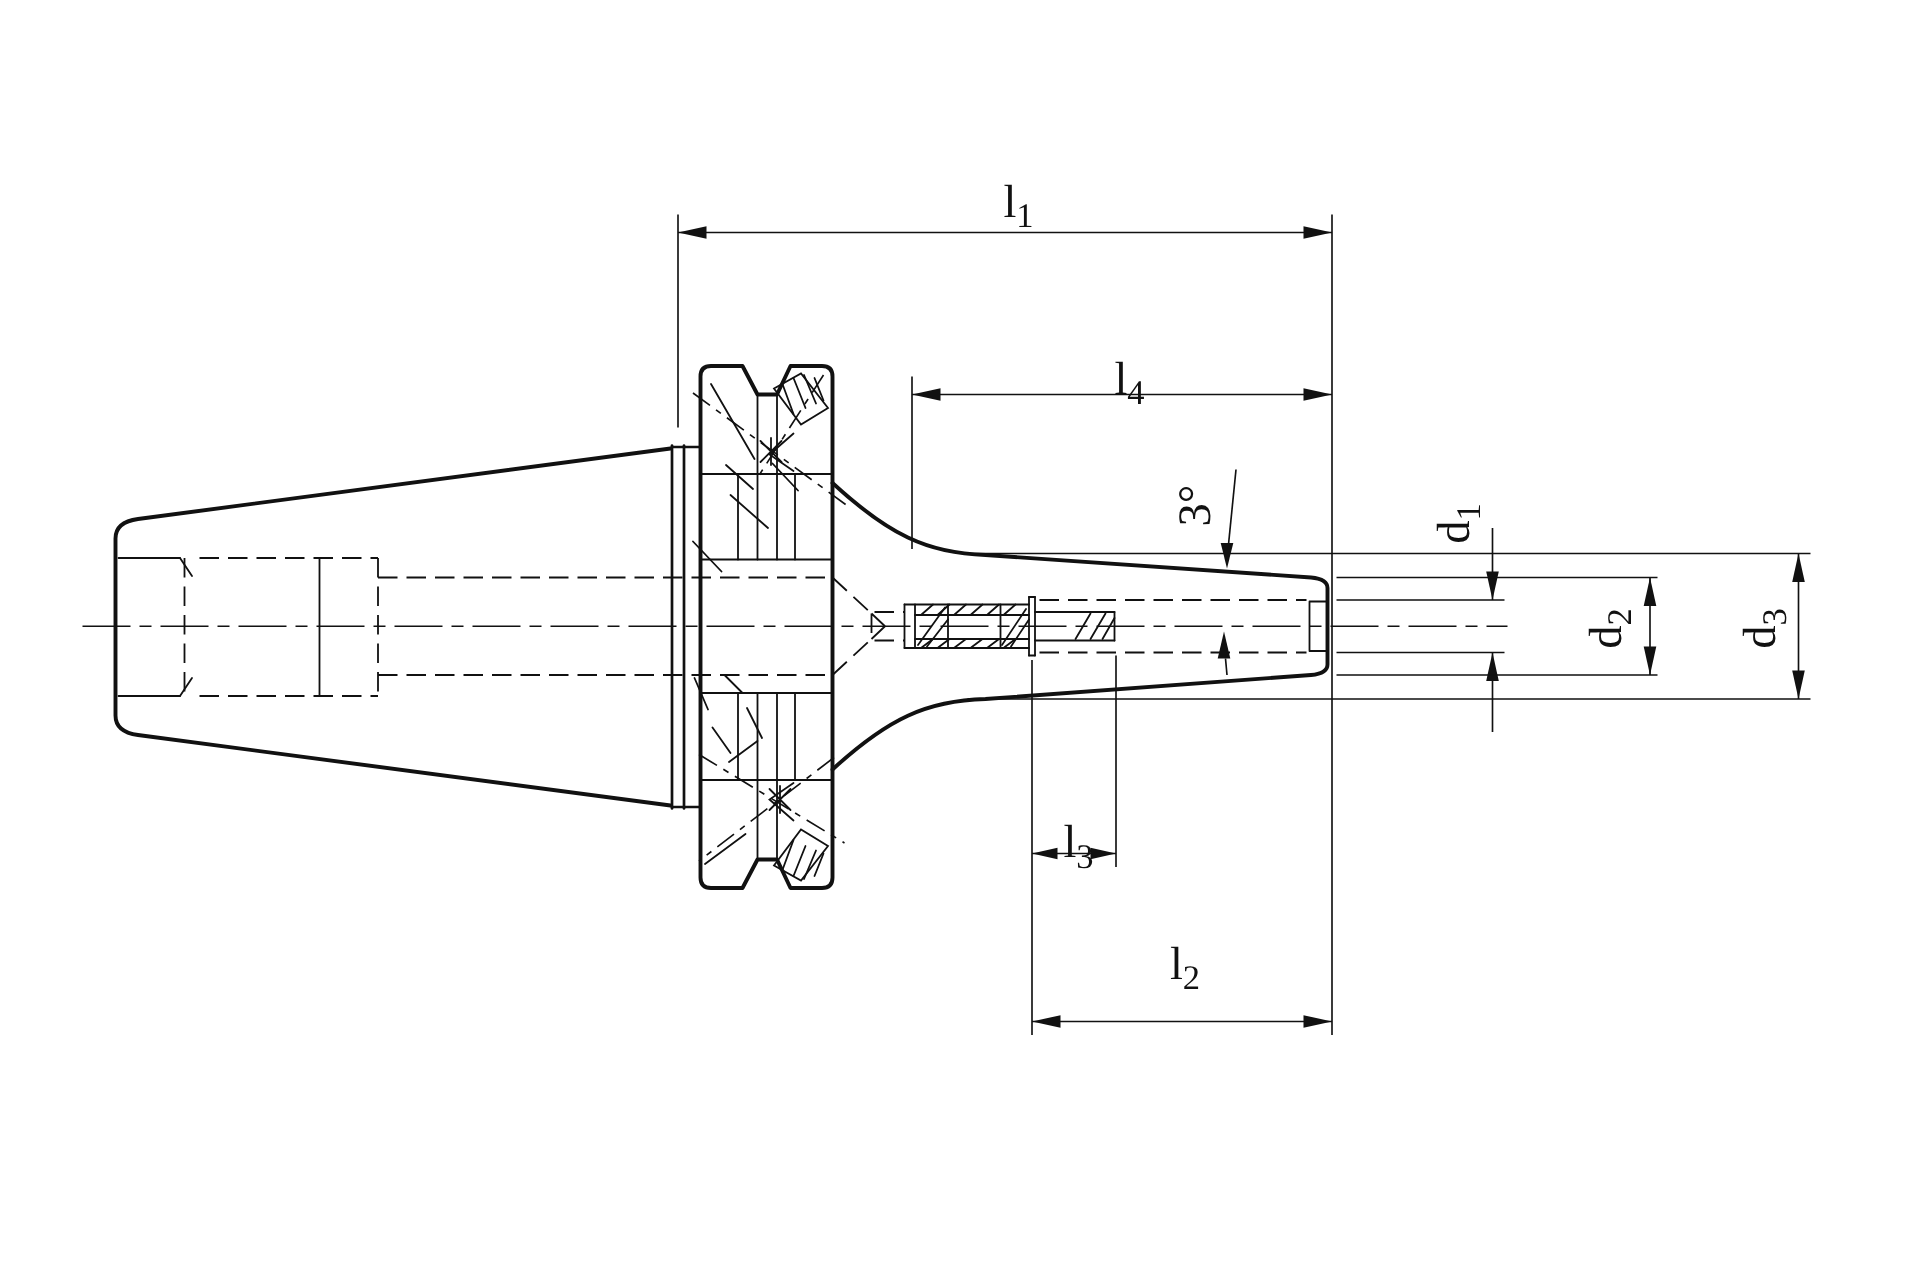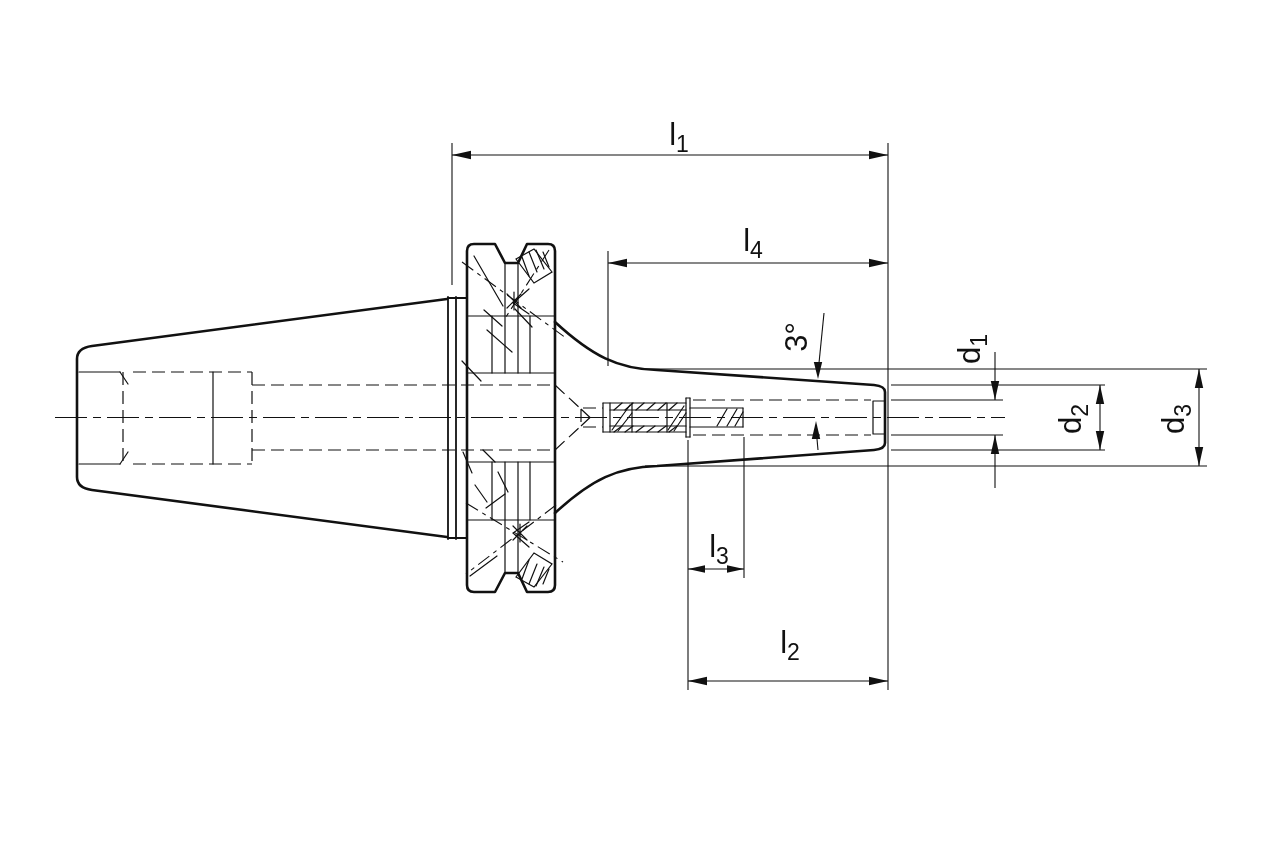--- a/index.html
+++ b/index.html
@@ -1,17 +1,17 @@
 <!DOCTYPE html>
 <html><head>
 <meta charset="utf-8">
 <style>
   html,body{margin:0;padding:0;background:#fff;}
   #canvas{position:relative;width:1280px;height:752px;background:#ffffff;overflow:hidden;
-          font-family:Liberation Sans, sans-serif;}
+          font-family:Liberation Serif, serif;}
   #drawing-svg{position:absolute;left:0;top:0;}
   
   .ol{stroke:#111;stroke-width:2.6;fill:none;stroke-linejoin:round;stroke-linecap:round;}
   .md{stroke:#111;stroke-width:1.8;fill:none;stroke-linecap:round;}
   .tn{stroke:#111;stroke-width:1.2;fill:none;stroke-linecap:round;}
   .hd{stroke:#111;stroke-width:1.2;fill:none;stroke-dasharray:13 6;}
   .cl{stroke:#111;stroke-width:1.1;fill:none;stroke-dasharray:32 6 8 6;}
   .ax{stroke:#111;stroke-width:1.1;fill:none;stroke-dasharray:14 5 4 5;}
   .dm{stroke:#111;stroke-width:1.1;fill:none;}
   .ar{fill:#111;stroke:none;}
@@ -161,23 +161,23 @@
     <path class="dm" d="M 824,313 L 819,363"></path>
     <polygon class="ar" points="818,379 813.8,362 822.2,362"></polygon>
     <polygon class="ar" points="816,421 811.8,439 820.2,439"></polygon>
     <path class="dm" d="M 817,439 L 818,450"></path>
   </g>
 
 </svg>
 
 <div class="dim-label" style="left:679px;top:134px"><span>l</span><span class="sub">1</span></div>
 
-<div class="dim-label" style="left:753px;top:240px"><span>l</span><span class="sub">4</span></div>
+<div class="dim-label" style="left:753px;top:252px"><span>l</span><span class="sub">4</span></div>
 
-<div class="dim-label" style="left:719px;top:546px"><span>l</span><span class="sub">3</span></div>
+<div class="dim-label" style="left:719px;top:561px"><span>l</span><span class="sub">3</span></div>
 
 <div class="dim-label" style="left:790px;top:642px"><span>l</span><span class="sub">2</span></div>
 
 <div class="dim-label rot" style="left:796px;top:337px"><span>3°</span></div>
 
 <div class="dim-label rot" style="left:969px;top:349px"><span>d</span><span class="sub">1</span></div>
 
 <div class="dim-label rot" style="left:1070px;top:419px"><span>d</span><span class="sub">2</span></div>
 
 <div class="dim-label rot" style="left:1173px;top:419px"><span>d</span><span class="sub">3</span></div>

